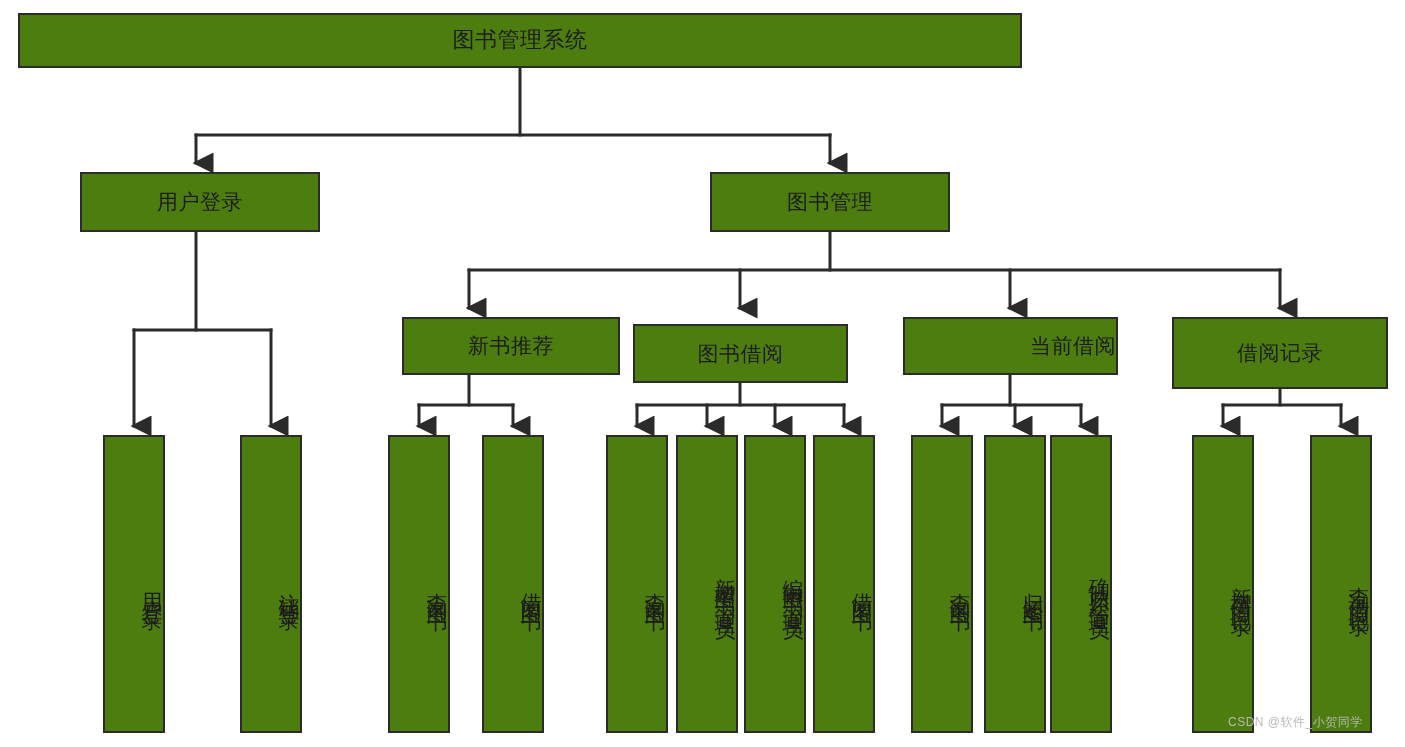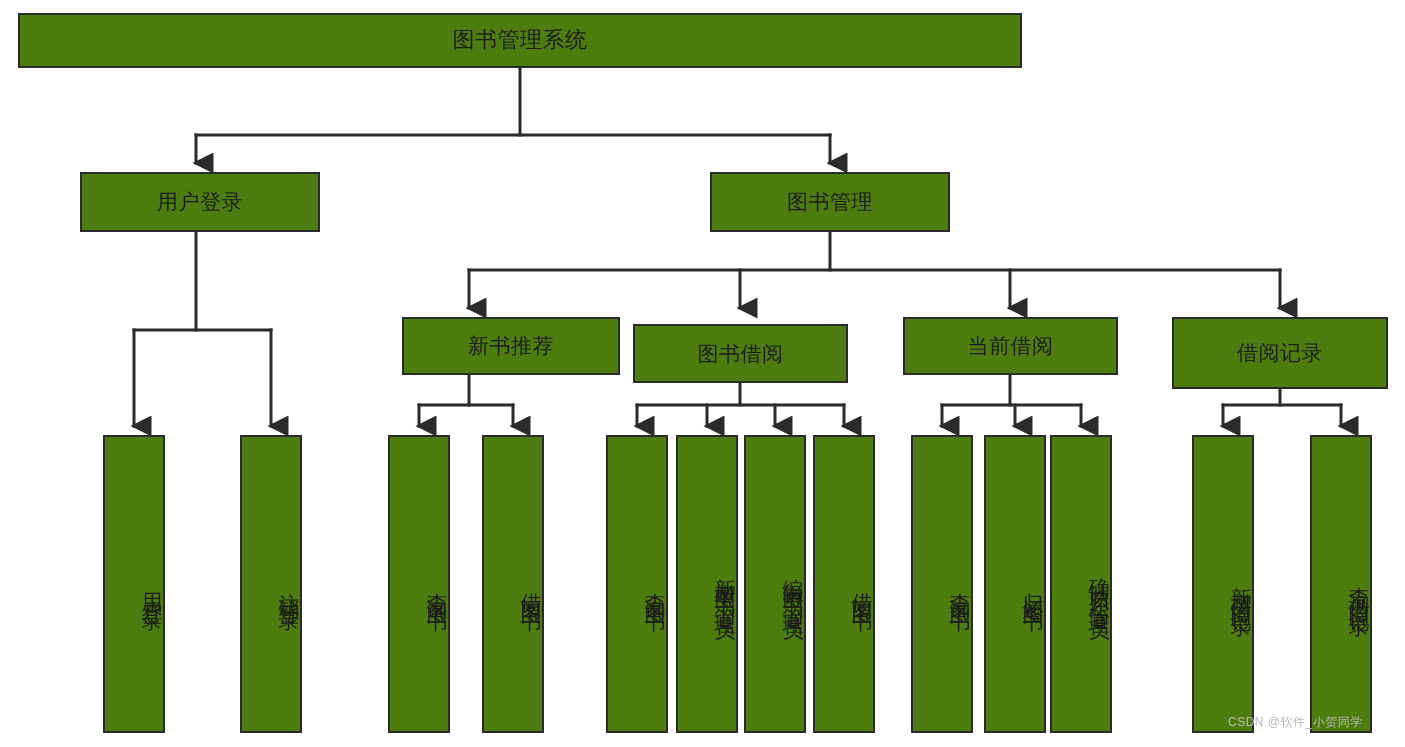--- a/index.html
+++ b/index.html
@@ -124,21 +124,21 @@
   <div class="node horiz" style="left: 710px; top: 172px; width: 240px; height: 60px; text-align: center;">
     <span>图书管理</span>
   </div>
 
   <div class="node horiz" style="left: 360px; top: 317px; width: 218px; height: 58px; margin-left: 42px;">
     <span>新书推荐</span>
   </div>
   <div class="node horiz" style="left: 633px; top: 324px; width: 215px; height: 59px;">
     <span>图书借阅</span>
   </div>
-  <div class="node horiz" style="left: 903px; top: 317px; width: 215px; height: 58px;">
+  <div class="node horiz" style="left: 903px; top: 317px; width: 215px; height: 58px; justify-content: flex-end;">
     <span>当前借阅</span>
   </div>
   <div class="node horiz" style="left: 1172px; top: 317px; width: 216px; height: 72px;">
     <span>借阅记录</span>
   </div>
 
   <div class="node vert" style="left: 103px; top: 435px; width: 62px; height: 298px;">
     <span class="vtext">用户登录</span>
   </div>
   <div class="node vert" style="left: 240px; top: 435px; width: 62px; height: 298px;">

